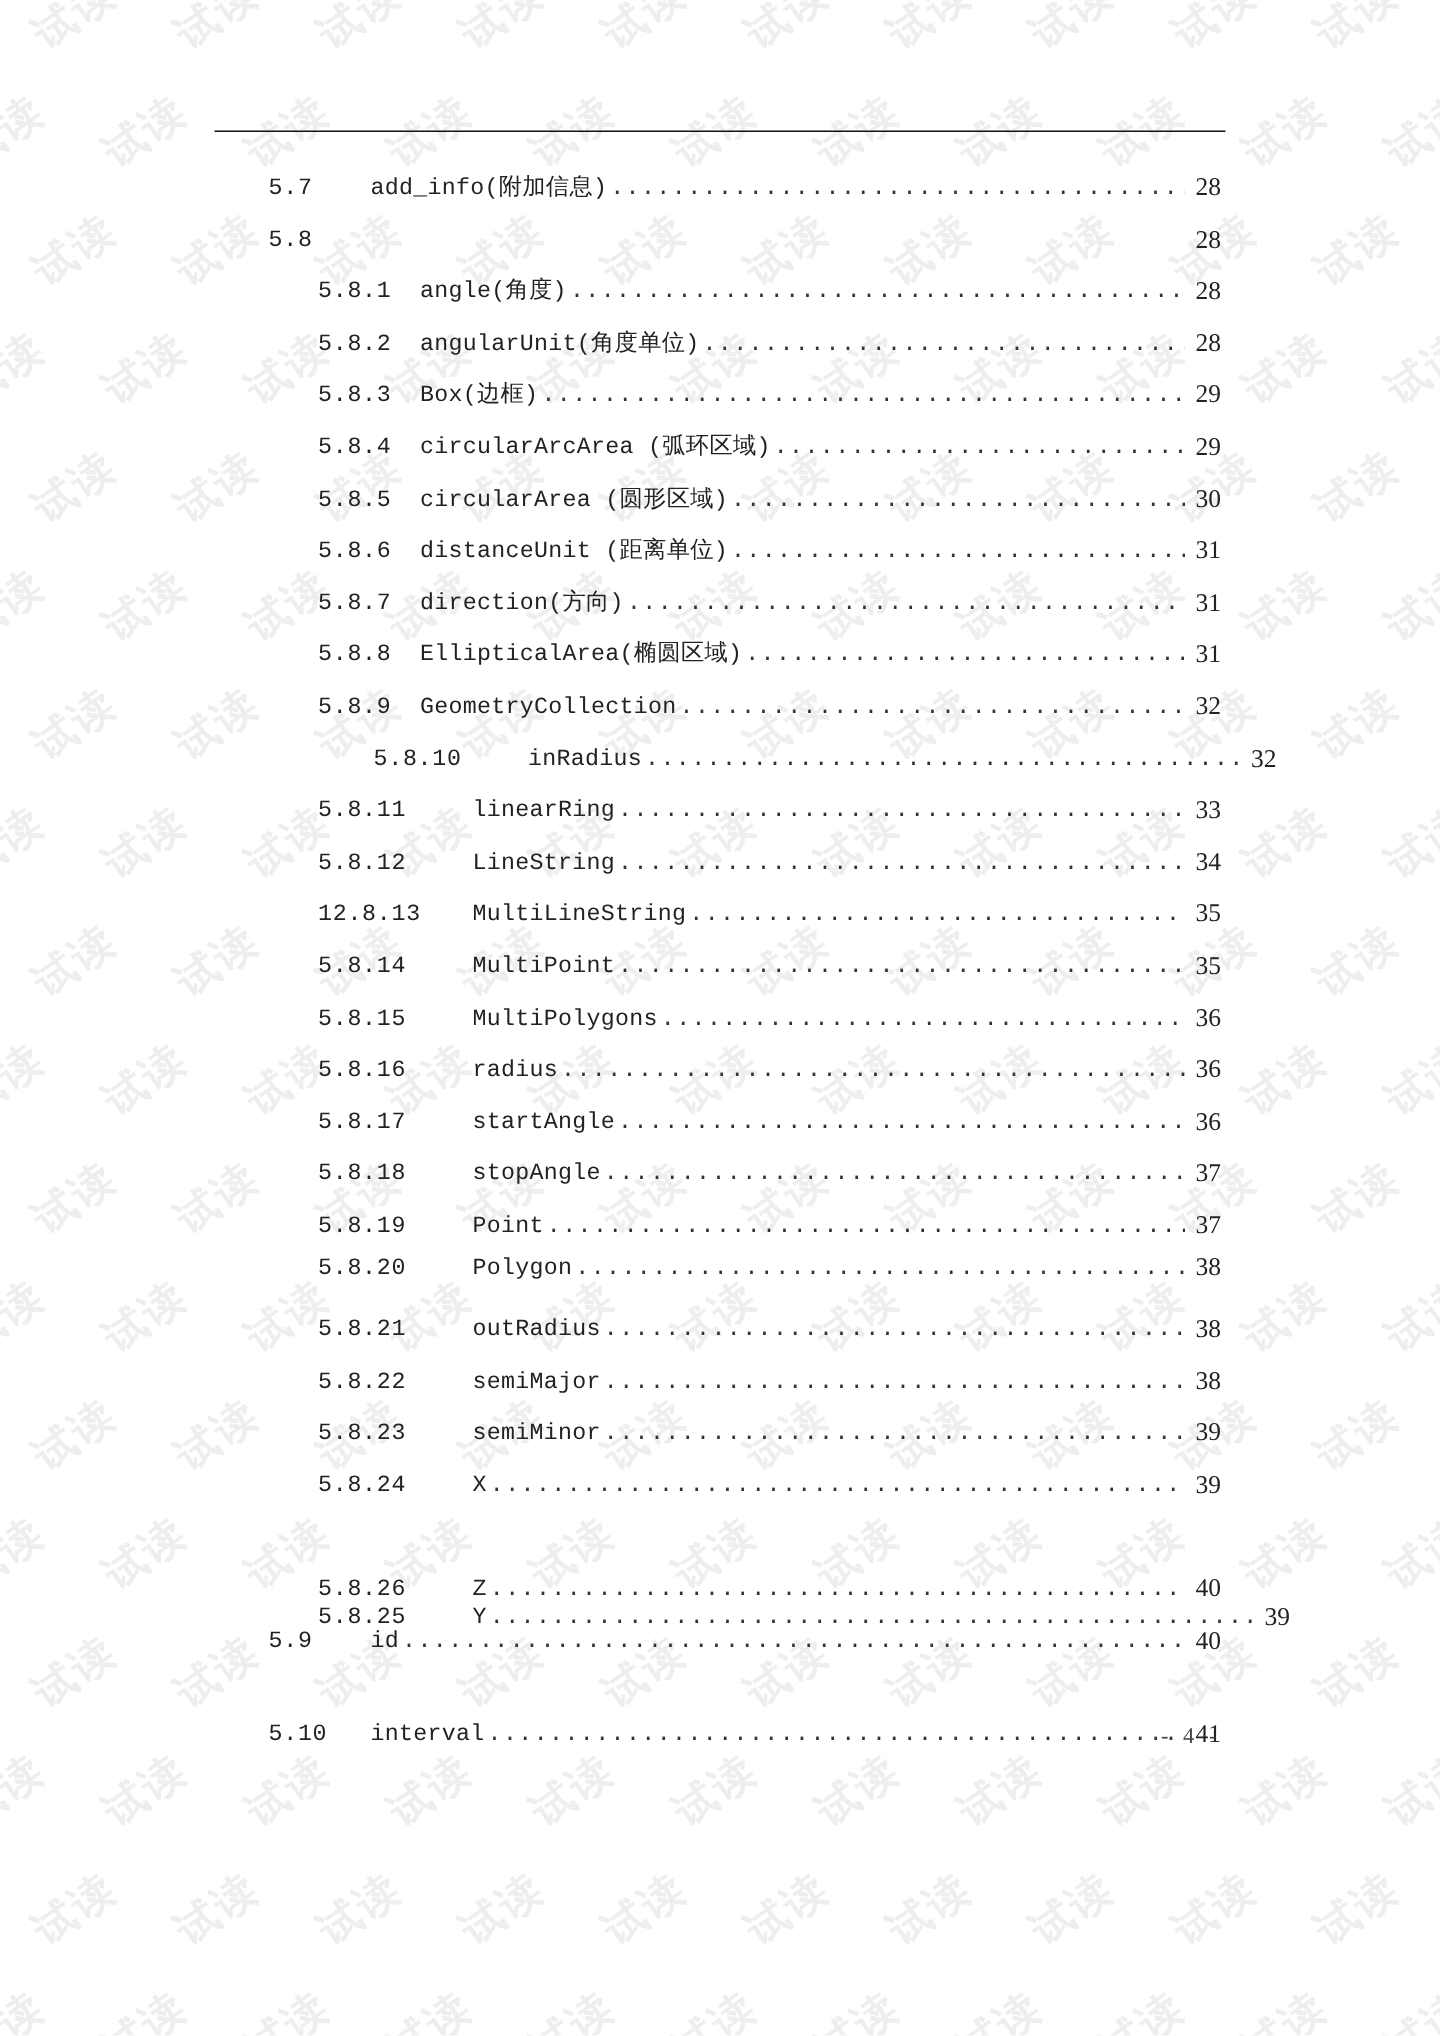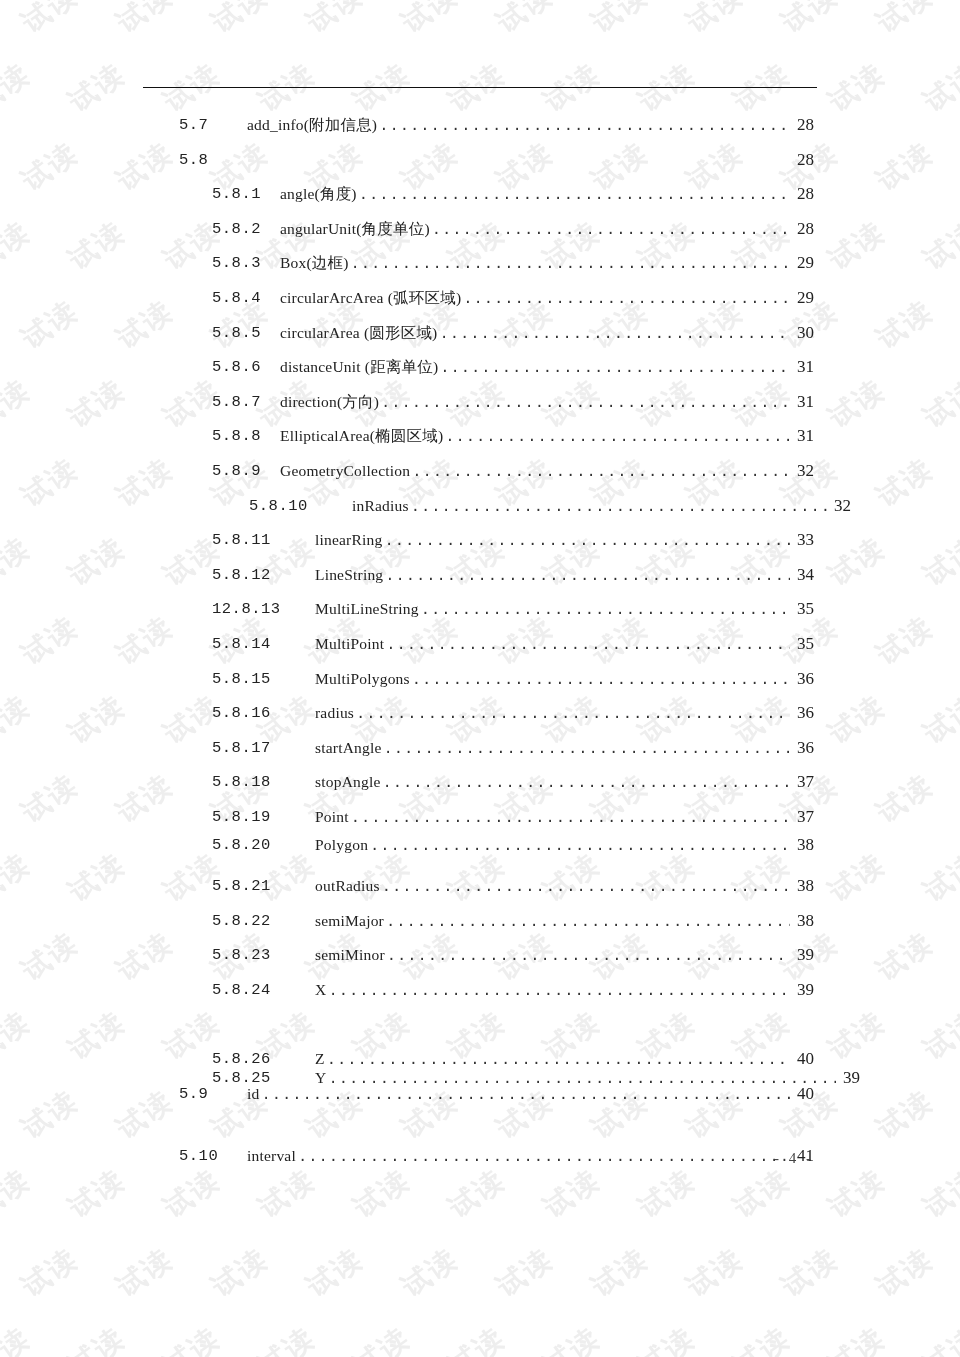--- a/index.html
+++ b/index.html
@@ -15,21 +15,21 @@
   }
   .page { position: absolute; left: 0; top: 0; width: 960px; height: 1357px; z-index: 1; }
   .header-rule { position: absolute; left: 143px; top: 87px; width: 674px; height: 0; border-top: 1.6px solid #111111; }
   .toc { position: absolute; left: 0; top: 108px; width: 960px; }
   .toc-row {
     position: absolute; left: 0; height: 34px; width: 960px;
     font-size: 15.5px; line-height: 34px;
   }
   .num { position: absolute; font-family: "Liberation Mono", "DejaVu Sans Mono", monospace; font-size: 15.5px; letter-spacing: 0.5px; }
   .title-wrap { position: absolute; right: 146px; display: flex; align-items: baseline; overflow: hidden; }
-  .title { white-space: nowrap; font-family: Liberation Serif, serif; font-size: 15.5px; letter-spacing: 0.2px; }
+  .title { white-space: nowrap; font-family: Liberation Mono, monospace; font-size: 15.5px; letter-spacing: 0.2px; }
   .leader {
     flex: 1; overflow: hidden; white-space: nowrap; font-family: "Liberation Mono", "DejaVu Sans Mono", monospace;
     font-size: 15.5px; letter-spacing: 0.95px; color: #333333; padding-left: 2px;
   }
   .leader::after { content: "......................................................................................................................................................"; }
   .pg { position: absolute; right: 146px; width: 24px; text-align: right; font-family: "Liberation Serif", serif; font-size: 17px; }
   .l1 .num { left: 179px; }
   .l1 .title-wrap { left: 247px; right: 170px; }
   .l2 .num { left: 212px; }
   .l2 .title-wrap { left: 280px; right: 170px; }

